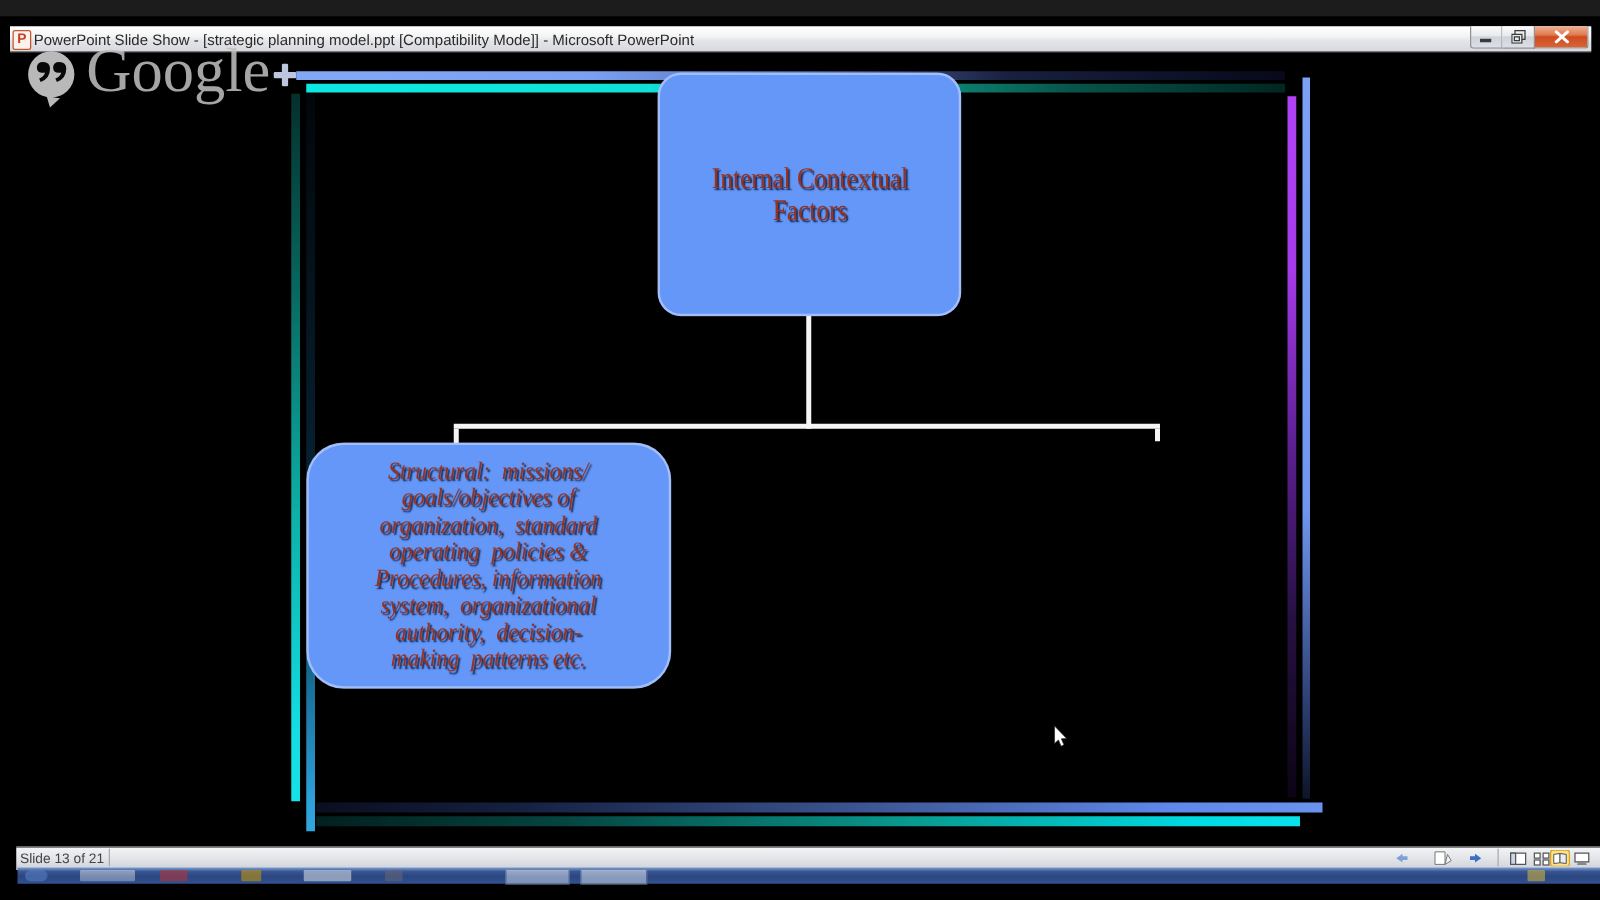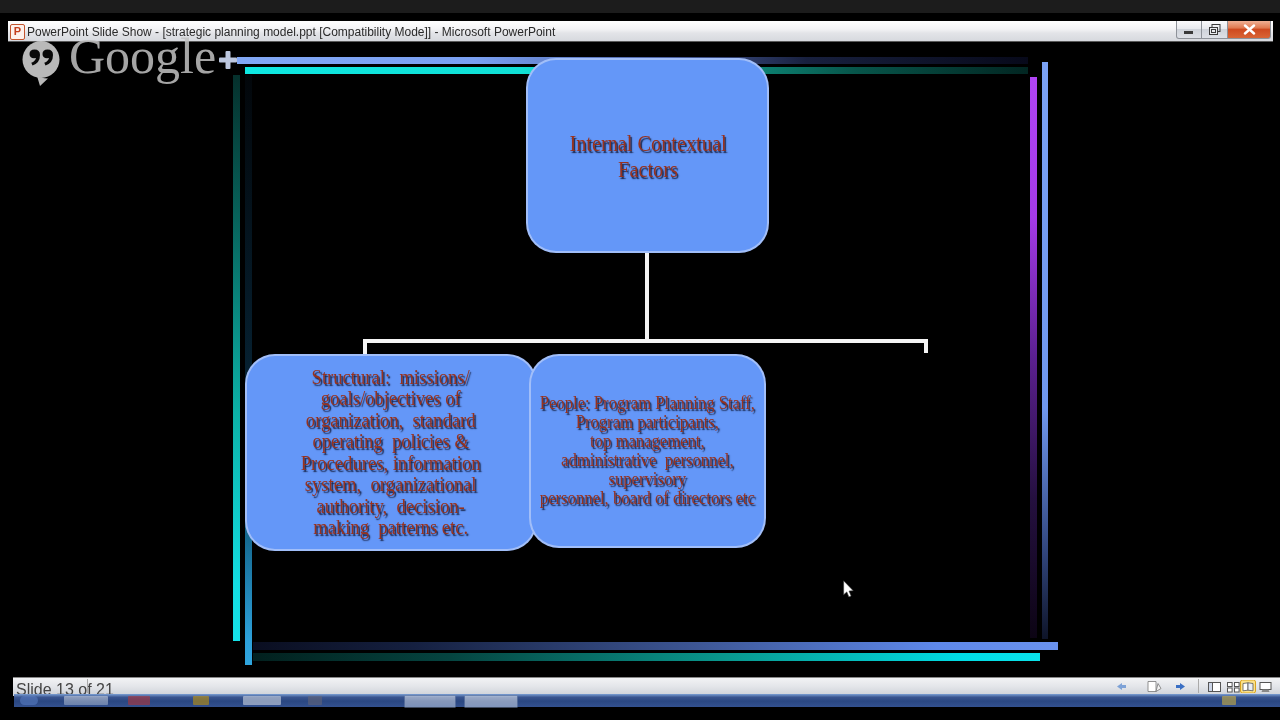--- a/index.html
+++ b/index.html
@@ -52,35 +52,35 @@
   #connV{left:645px;top:252px;width:4px;height:91px;}
   #connH{left:363px;top:339px;width:565px;height:4px;}
   #connL{left:363px;top:343px;width:4px;height:12px;}
   #connR{left:924px;top:343px;width:4px;height:10px;}
 
   
   .bx{background:#6497f8;border:2px solid rgba(222,230,250,0.5);border-radius:30px;
     box-sizing:border-box;display:flex;align-items:center;justify-content:center;
     font-family:"Liberation Serif",serif;color:#9e3a28;text-align:center;
     text-shadow:1.7px 1.9px 1.3px rgba(18,28,62,0.95);color:#97321f;}
-  #boxTop{left:526px;top:58px;width:243px;height:195px;font-size:24px;line-height:26px;}
+  #boxTop{left:526px;top:58px;width:243px;height:195px;font-size:24px;line-height:26px;border-radius:19px;}
   #boxTop>div{transform:scaleX(0.845);}
-  #boxL{left:245px;top:354px;width:292px;height:197px;font-size:20px;line-height:21.5px;}
+  #boxL{left:245px;top:354px;width:292px;height:197px;font-size:20px;line-height:21.5px;font-style:italic;}
   #boxL>div{transform:scaleX(0.93);}
   #boxM{left:529px;top:354px;width:237px;height:194px;font-size:18px;line-height:19px;}
   #boxM>div{transform:scaleX(0.925);}
   #boxR{left:809px;top:352px;width:239px;height:199px;font-size:17px;line-height:19px;}
   #boxR>div{transform:scaleX(0.97);}
   .bx>div{white-space:nowrap;}
 
   
   #statusbar{left:13px;top:677px;width:1267px;height:18px;
     background:linear-gradient(to bottom,#f2f3f5 0%,#e4e6ea 45%,#cdd1d8 100%);
     border-top:1px solid #888;}
-  #slidetxt{left:16px;top:681px;font-size:16px;color:#444;text-align:center;}
+  #slidetxt{left:16px;top:681px;font-size:11px;color:#444;text-align:center;}
   #sep1{left:87px;top:679px;width:1px;height:14px;background:#aaa;}
   #sep2{left:1198px;top:679px;width:1px;height:14px;background:#aaa;}
 
   
   #taskbar{left:14px;top:694px;width:1266px;height:13px;
     background:linear-gradient(to bottom,#7b9fd4 0%,#39548f 25%,#2a4781 55%,#33518f 100%);}
   .tico{top:696px;height:9px;border-radius:1px;opacity:0.55;}
 </style>
 </head>
 <body>
@@ -137,23 +137,20 @@
   <div class="abs conn" id="connH"></div>
   <div class="abs conn" id="connL"></div>
   <div class="abs conn" id="connR"></div>
 
   <div class="abs bx" id="boxTop">
       <div>Internal Contextual<br>Factors</div>
     </div>
   <div class="abs bx" id="boxL">
       <div>Structural:&nbsp; missions/<br>goals/objectives of<br>organization,&nbsp; standard<br>operating&nbsp; policies &amp;<br>Procedures,&nbsp;information<br>system,&nbsp; organizational<br>authority,&nbsp; decision-<br>making&nbsp; patterns etc.</div>
     </div>
-  <div class="abs bx" id="boxM">
-      <div>People: Program Planning Staff,<br>Program participants,<br>top management,<br>administrative&nbsp; personnel,<br>supervisory<br>personnel, board of directors etc</div>
-    </div>
 
   <svg class="abs" style="left:840px;top:579px;" width="16" height="21" viewBox="0 0 18 24">
     <path d="M4 2 L4 18 L7.6 14.8 L10 20.5 L12.6 19.3 L10.2 13.8 L15 13.4 Z" fill="#fff" stroke="#333" stroke-width="0.7"></path>
   </svg>
 
   <div class="abs" id="statusbar"></div>
   <div class="abs" id="slidetxt">Slide 13 of 21</div>
   <div class="abs" id="sep1"></div>
   <div class="abs" id="sep2"></div>
   <svg class="abs" style="left:1112px;top:680px;" width="160" height="13" viewBox="0 0 160 13">

